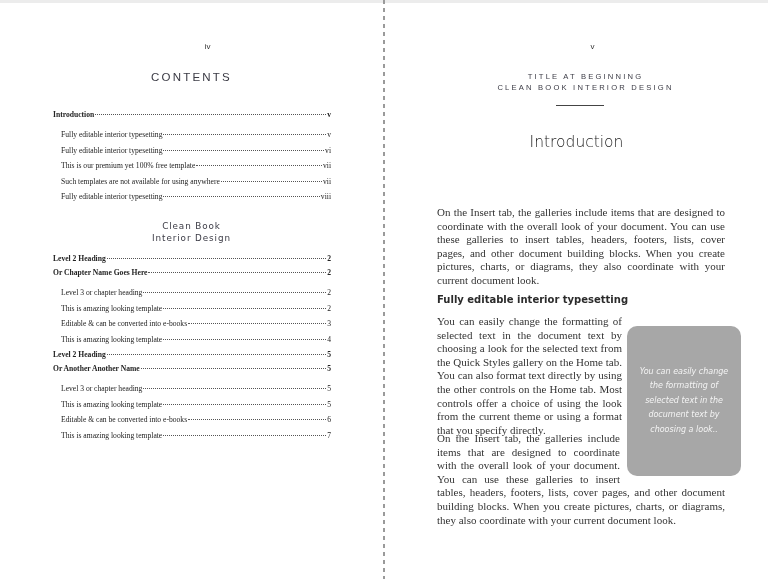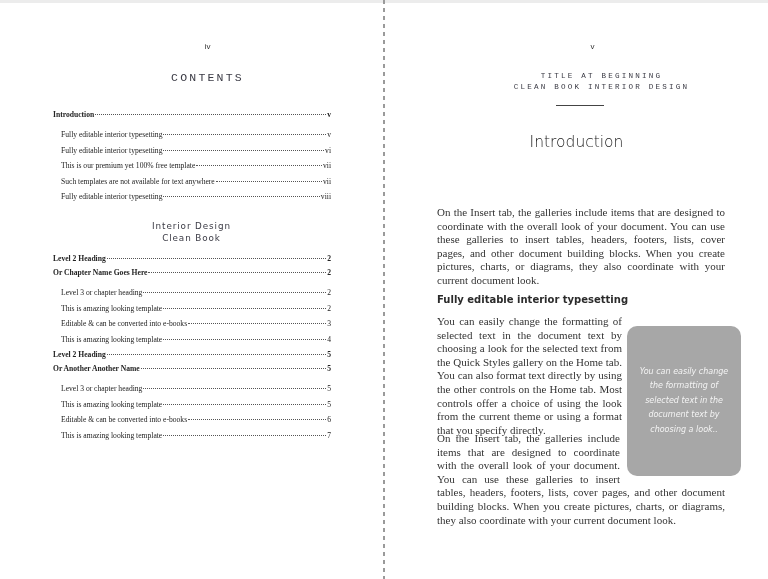--- a/index.html
+++ b/index.html
@@ -12,21 +12,21 @@
     position: absolute; left: 383px; top: 0; width: 2px; height: 579px;
     background: repeating-linear-gradient(to bottom, #9a9a9a 0 4px, transparent 4px 8px);
   }
   .page { position: absolute; top: 0; height: 579px; }
   .page-left { left: 0; width: 383px; }
   .page-right { left: 385px; width: 383px; }
   .folio {
     position: absolute; top: 42px; left: 0; width: 100%; text-align: center;
     font-family: Liberation Sans, sans-serif; font-size: 8px; color: #333; margin-left: 16px;
   }
-  .sans-caps { font-family: Liberation Mono, monospace; letter-spacing: 2.2px; color: #3a3a44; padding-left: 16px; }
+  .sans-caps { font-family: Liberation Sans, sans-serif; letter-spacing: 2.2px; color: #3a3a44; }
   .contents-title {
     position: absolute; top: 71px; left: 0; width: 100%; text-align: center;
     font-size: 11.5px; font-weight: normal;
   }
   .toc { position: absolute; left: 53px; width: 278px; font-family: "Liberation Serif", serif; font-size: 7.6px; color: #222; }
   .toc-row { display: flex; align-items: baseline; height: 15.5px; }
   .toc-row.indent { padding-left: 8px; }
   .toc-row.bold { font-weight: bold; height: 14px; }
   .toc-row .lbl { white-space: nowrap; }
   .toc-row .dots { flex: 1; border-bottom: 1px dotted #555; margin: 0 1px; transform: translateY(-2px); }
@@ -91,34 +91,34 @@
         <span class="lbl">Fully editable interior typesetting</span>
         <span class="dots"></span>
         <span class="pg">vi</span>
       </div>
       <div class="toc-row indent">
         <span class="lbl">This is our premium yet 100% free template</span>
         <span class="dots"></span>
         <span class="pg">vii</span>
       </div>
       <div class="toc-row indent">
-        <span class="lbl">Such templates are not available for text anywhere</span>
+        <span class="lbl">Such templates are not available for using anywhere</span>
         <span class="dots"></span>
         <span class="pg">vii</span>
       </div>
       <div class="toc-row indent">
         <span class="lbl">Fully editable interior typesetting</span>
         <span class="dots"></span>
         <span class="pg">viii</span>
       </div>
     </div>
 
   <div class="sub-title">
+    <div>Clean Book</div>
     <div>Interior Design</div>
-    <div>Clean Book</div>
   </div>
 
   <div class="toc" style="top:254px;" id="toc2">
       <div class="toc-row bold">
         <span class="lbl">Level 2 Heading</span>
         <span class="dots"></span>
         <span class="pg">2</span>
       </div>
       <div class="toc-row bold">
         <span class="lbl">Or Chapter Name Goes Here</span>

